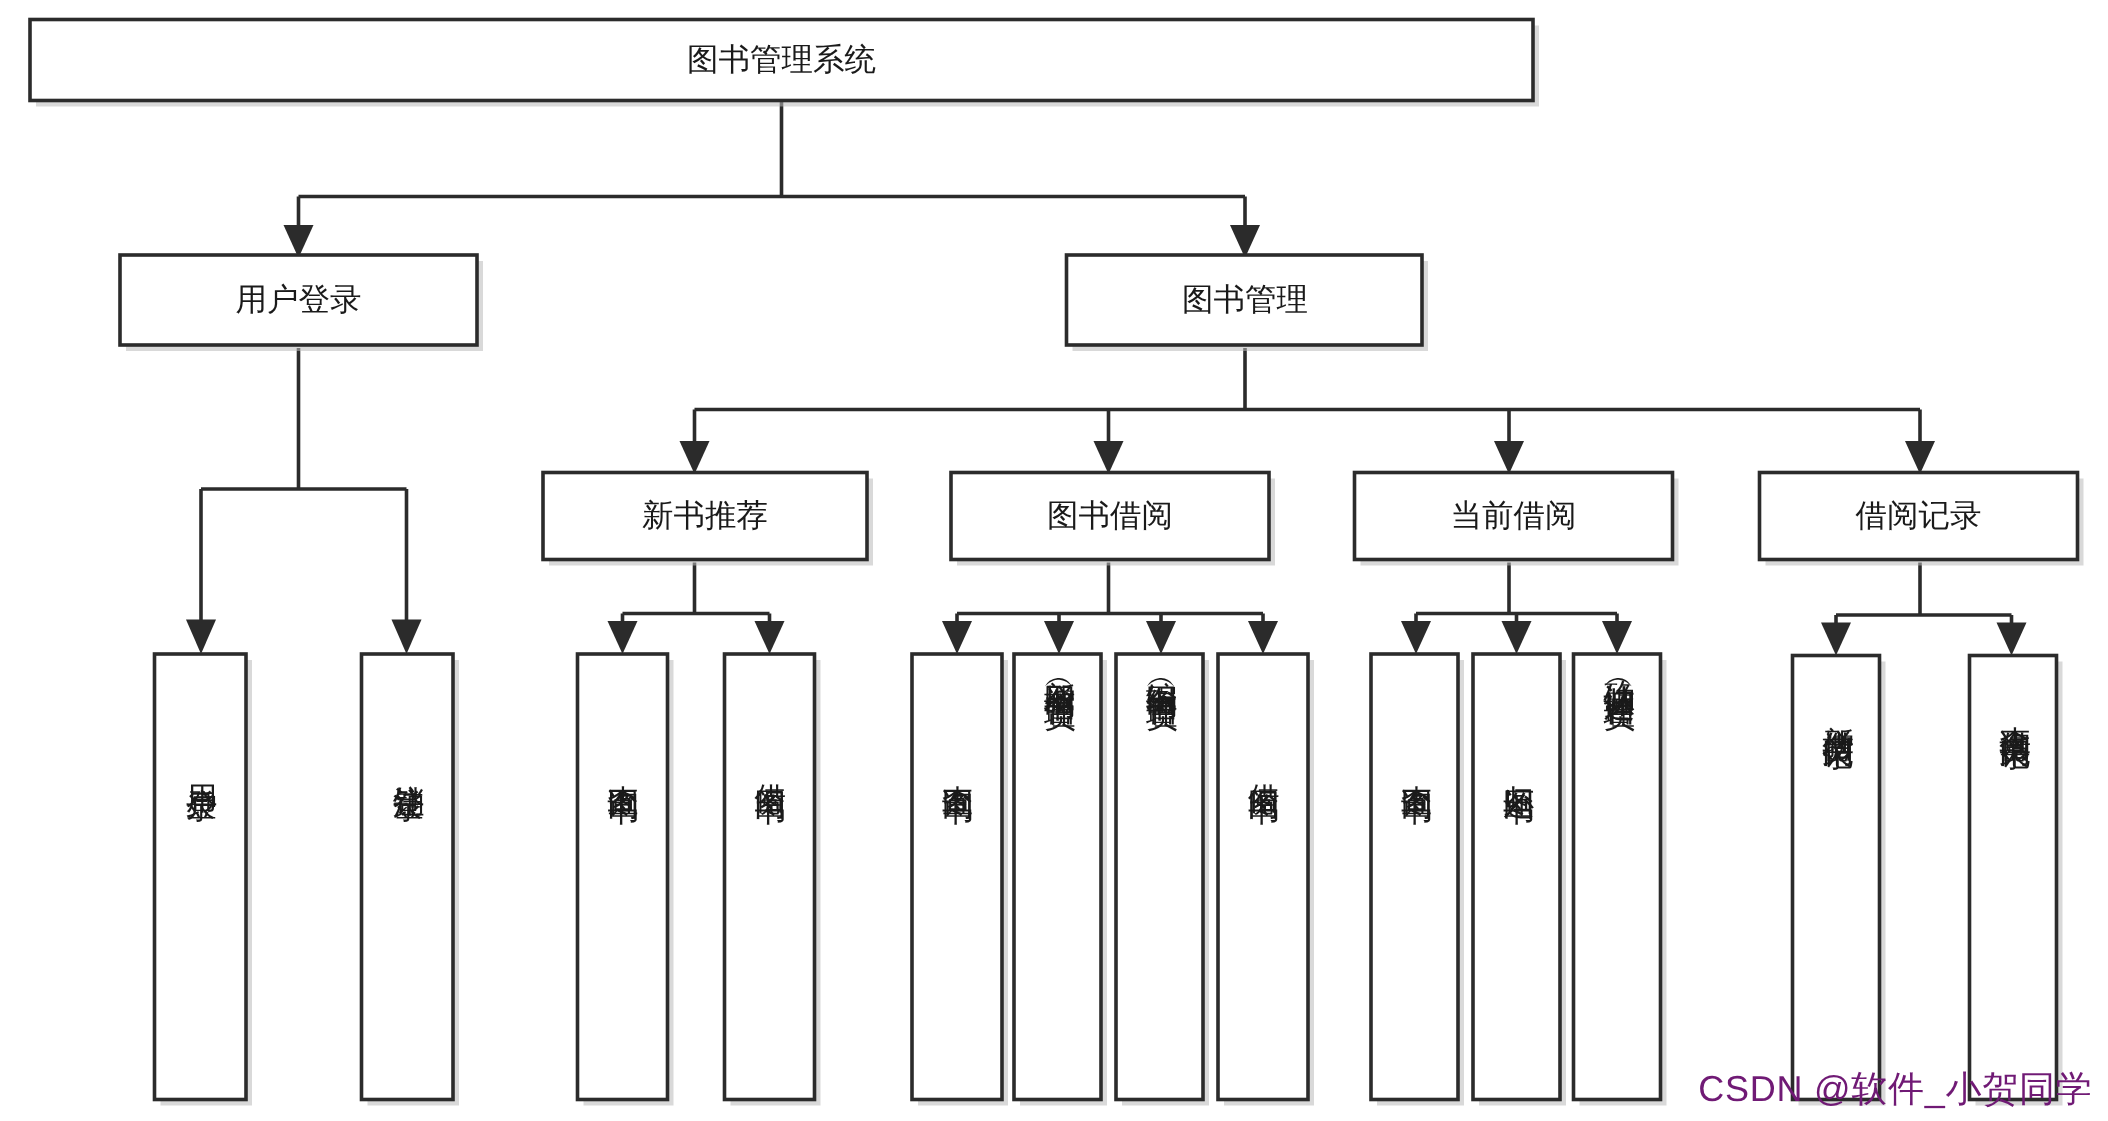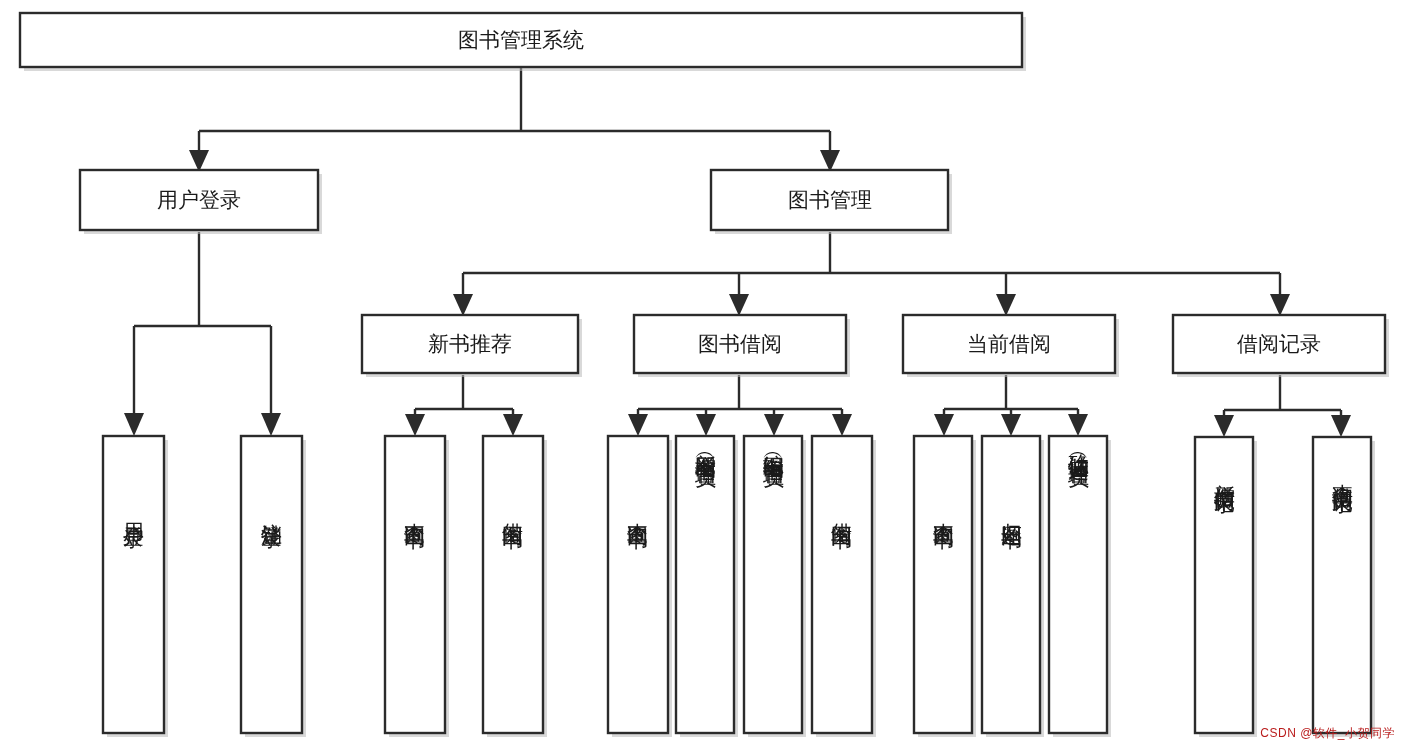--- a/index.html
+++ b/index.html
@@ -52,22 +52,22 @@
   }
   .arrow-head {
     fill: #2b2b2b;
     stroke: none;
   }
   .watermark {
     position: absolute;
     right: 10px;
     bottom: 5px;
     font-family: "Liberation Sans", "DejaVu Sans", sans-serif;
-    font-size: 12px;
-    color: #b91c1c;
+    font-size: 24px;
+    color: #701a75;
     white-space: nowrap;
     pointer-events: none;
     letter-spacing: 0.5px;
   }
 </style>
 </head>
 <body>
 
 <svg id="diagram" viewBox="0 0 1405 747" xmlns="http://www.w3.org/2000/svg">
 

